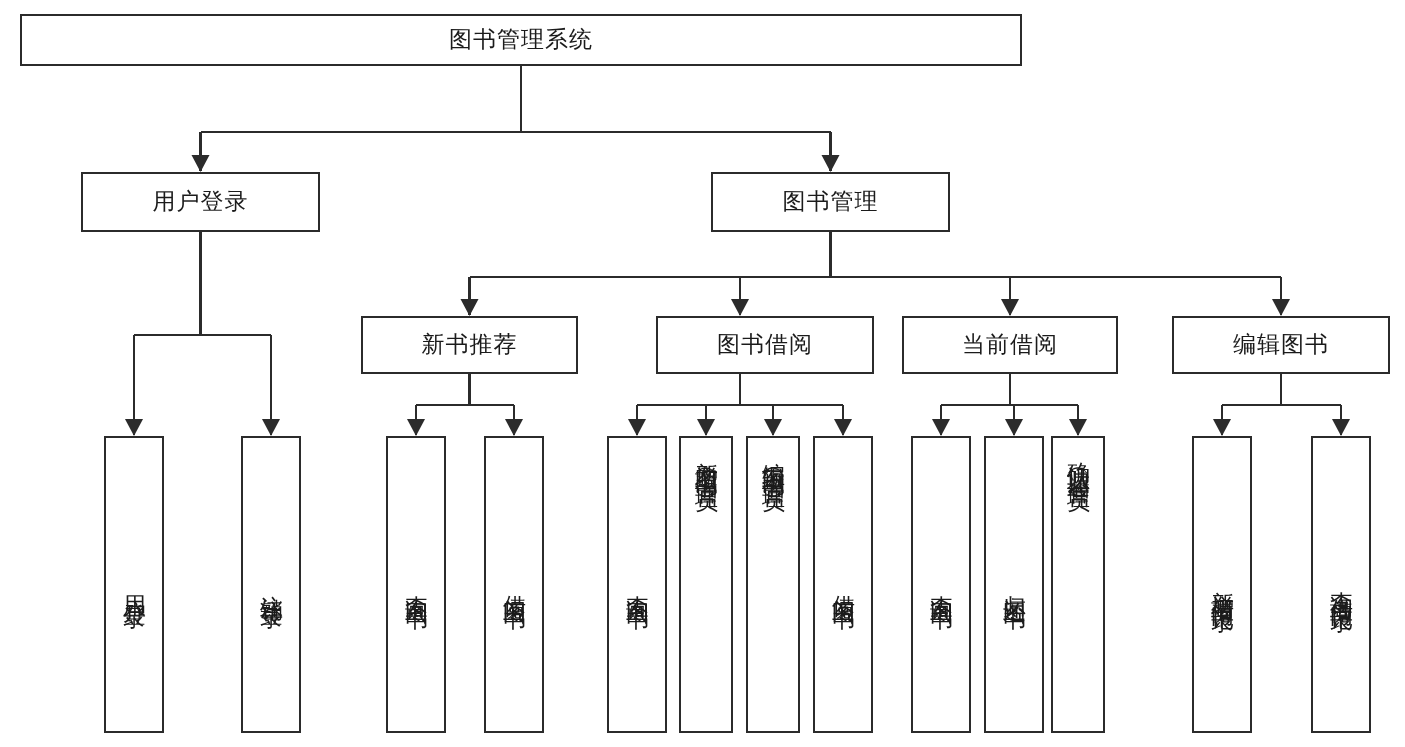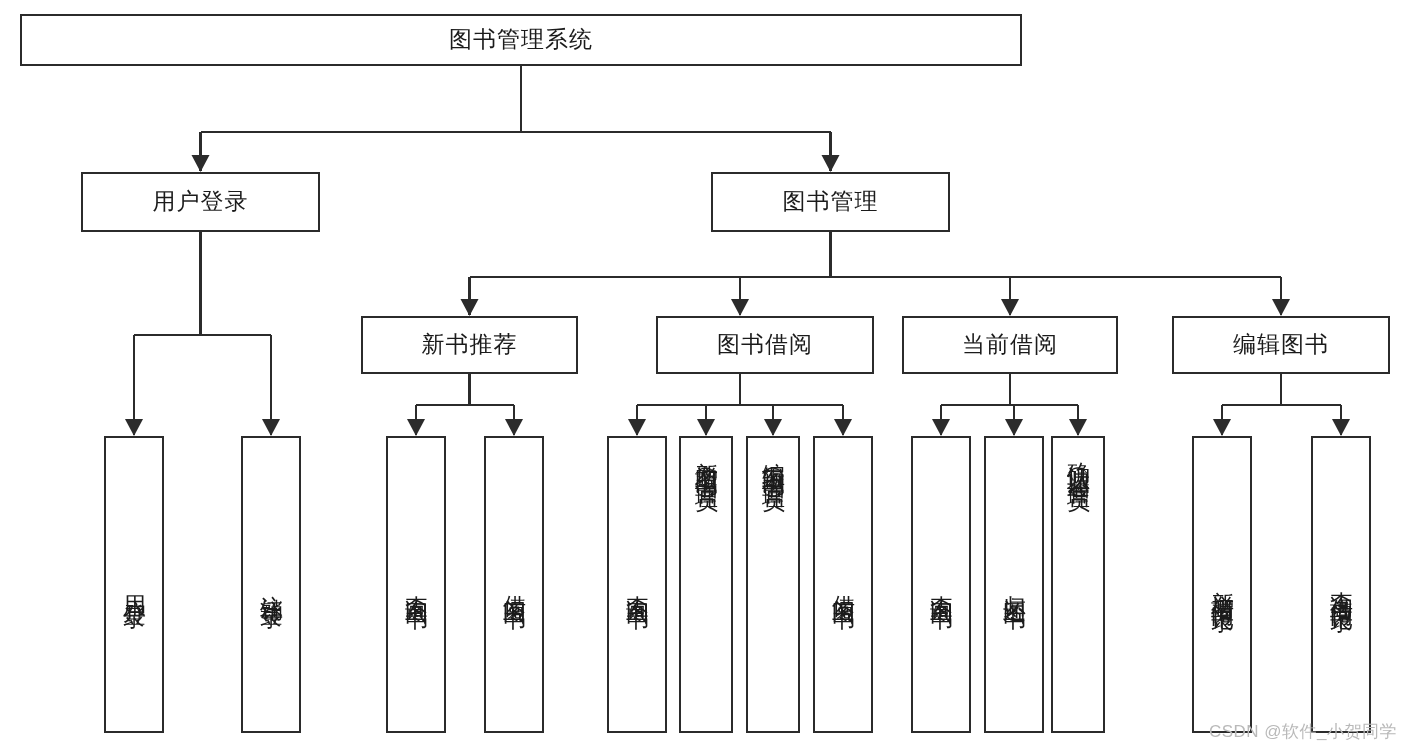--- a/index.html
+++ b/index.html
@@ -131,14 +131,13 @@
       <div class="node-box vertical topalign" style="left: 679px; top: 436px; width: 54px; height: 297px;">新增图书（管理员）</div>
       <div class="node-box vertical topalign" style="left: 746px; top: 436px; width: 54px; height: 297px;">编辑图书（管理员）</div>
       <div class="node-box vertical" style="left: 813px; top: 436px; width: 60px; height: 297px;">借阅图书</div>
       <div class="node-box vertical" style="left: 911px; top: 436px; width: 60px; height: 297px;">查询图书</div>
       <div class="node-box vertical" style="left: 984px; top: 436px; width: 60px; height: 297px;">归还图书</div>
       <div class="node-box vertical topalign" style="left: 1051px; top: 436px; width: 54px; height: 297px;">确认归还（管理员）</div>
       <div class="node-box vertical" style="left: 1192px; top: 436px; width: 60px; height: 297px;">新增借阅记录</div>
       <div class="node-box vertical" style="left: 1311px; top: 436px; width: 60px; height: 297px;">查询借阅记录</div>
     </div>
 
-  <div id="watermark">CSDN @软件_小贺同学</div>
 </div>
 
 </body></html>

